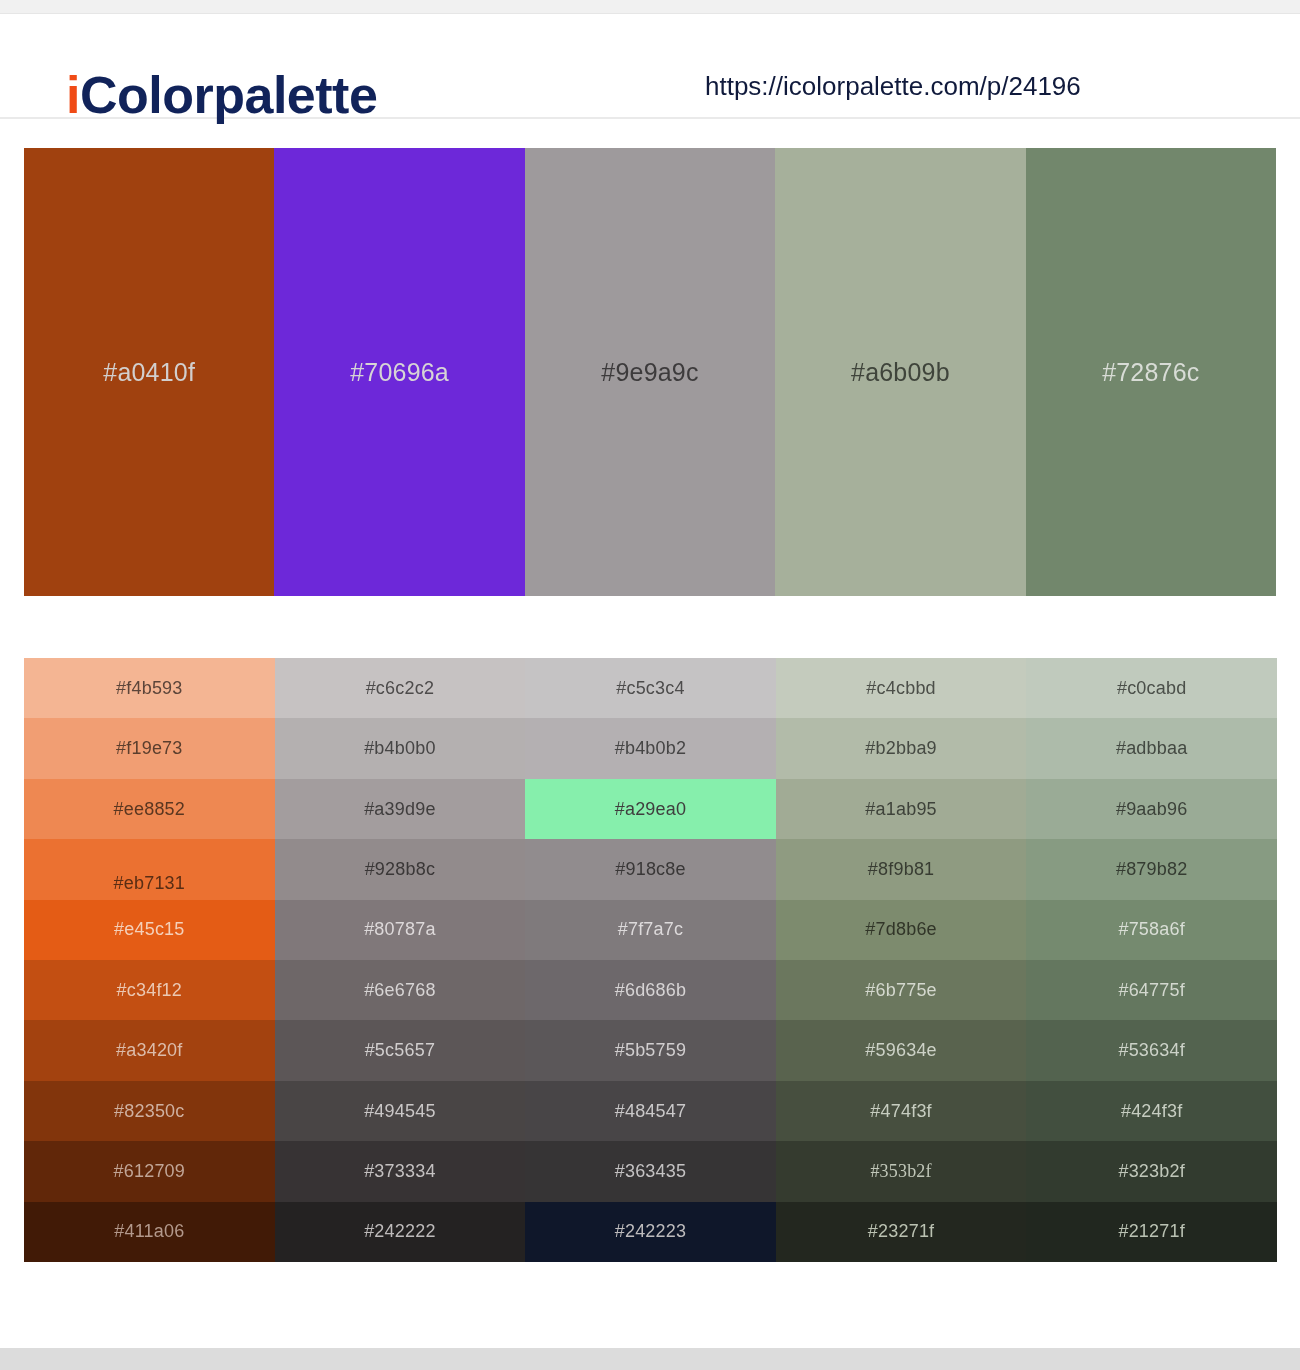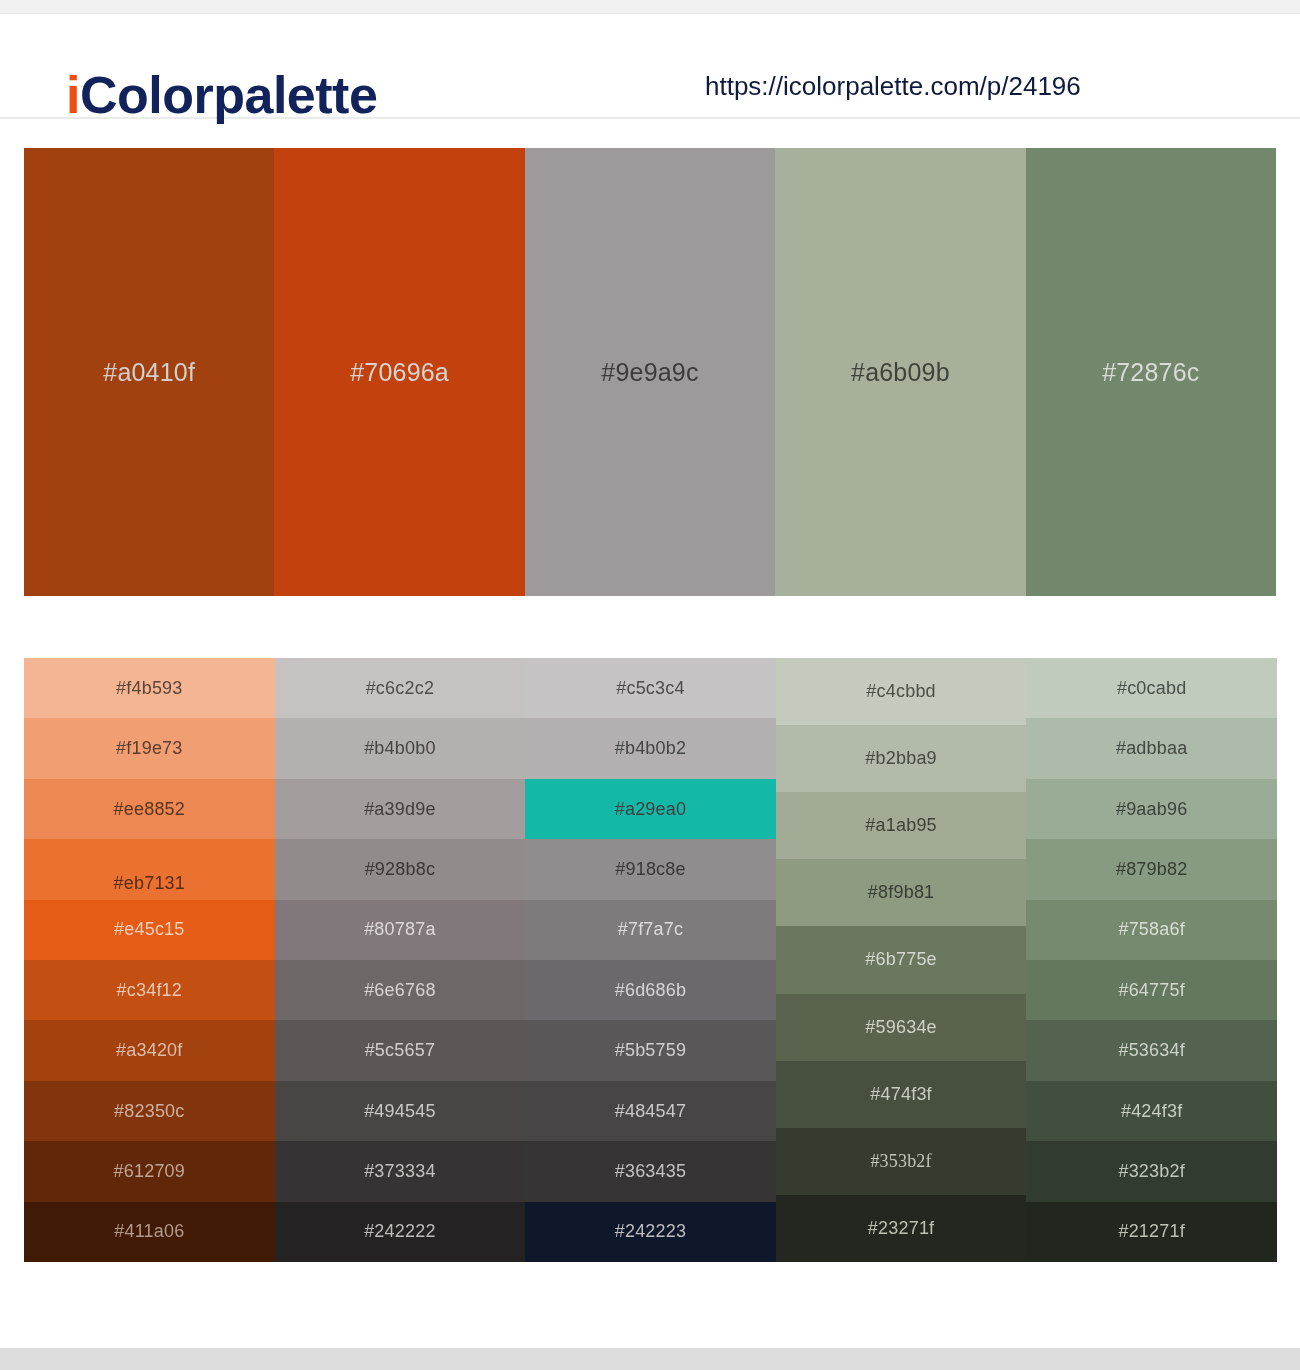--- a/index.html
+++ b/index.html
@@ -125,21 +125,21 @@
     <div class="logo">
       <span class="logo-i" style="color: rgb(240, 75, 22);">i</span><span class="logo-rest" style="color: rgb(17, 35, 90);">Colorpalette</span>
     </div>
     <div class="page-url">https://icolorpalette.com/p/24196</div>
   </div>
 
   <div class="swatch-strip">
       <div class="swatch" style="background: rgb(160, 65, 15);">
         <span class="swatch-label" style="color: rgb(210, 207, 206);">#a0410f</span>
       </div>
-      <div class="swatch" style="background: #c2410c;">
+      <div class="swatch" style="background: #6d28d9;">
         <span class="swatch-label" style="color: rgb(215, 213, 213);">#70696a</span>
       </div>
       <div class="swatch" style="background: rgb(158, 154, 156);">
         <span class="swatch-label" style="color: rgb(61, 59, 60);">#9e9a9c</span>
       </div>
       <div class="swatch" style="background: rgb(166, 176, 155);">
         <span class="swatch-label" style="color: rgb(63, 68, 59);">#a6b09b</span>
       </div>
       <div class="swatch" style="background: rgb(114, 135, 108);">
         <span class="swatch-label" style="color: rgb(216, 220, 214);">#72876c</span>
@@ -211,21 +211,21 @@
           <span style="color: rgb(190, 187, 187);">#242222</span>
         </div>
       </div>
       <div class="grid-col">
         <div class="grid-cell" style="background: rgb(197, 195, 196);">
           <span style="color: rgb(77, 76, 76);">#c5c3c4</span>
         </div>
         <div class="grid-cell" style="background: rgb(180, 176, 178);">
           <span style="color: rgb(70, 69, 69);">#b4b0b2</span>
         </div>
-        <div class="grid-cell" style="background: #14b8a6;">
+        <div class="grid-cell" style="background: #86efac;">
           <span style="color: rgb(63, 62, 62);">#a29ea0</span>
         </div>
         <div class="grid-cell" style="background: rgb(145, 140, 142);">
           <span style="color: rgb(57, 55, 55);">#918c8e</span>
         </div>
         <div class="grid-cell" style="background: rgb(127, 122, 124);">
           <span style="color: rgb(221, 218, 219);">#7f7a7c</span>
         </div>
         <div class="grid-cell" style="background: rgb(109, 104, 107);">
           <span style="color: rgb(215, 212, 213);">#6d686b</span>
@@ -249,20 +249,23 @@
         </div>
         <div class="grid-cell" style="background: rgb(178, 187, 169);">
           <span style="color: rgb(69, 73, 66);">#b2bba9</span>
         </div>
         <div class="grid-cell" style="background: rgb(161, 171, 149);">
           <span style="color: rgb(62, 66, 58);">#a1ab95</span>
         </div>
         <div class="grid-cell" style="background: rgb(143, 155, 129);">
           <span style="color: rgb(56, 60, 50);">#8f9b81</span>
         </div>
+        <div class="grid-cell" style="background: rgb(125, 139, 110);">
+          <span style="color: rgb(49, 53, 40);">#7d8b6e</span>
+        </div>
         <div class="grid-cell" style="background: rgb(107, 119, 94);">
           <span style="color: rgb(212, 216, 206);">#6b775e</span>
         </div>
         <div class="grid-cell" style="background: rgb(89, 99, 78);">
           <span style="color: rgb(205, 210, 199);">#59634e</span>
         </div>
         <div class="grid-cell" style="background: rgb(71, 79, 63);">
           <span style="color: rgb(199, 205, 192);">#474f3f</span>
         </div>
         <div class="grid-cell" style="background: rgb(53, 59, 47);">

